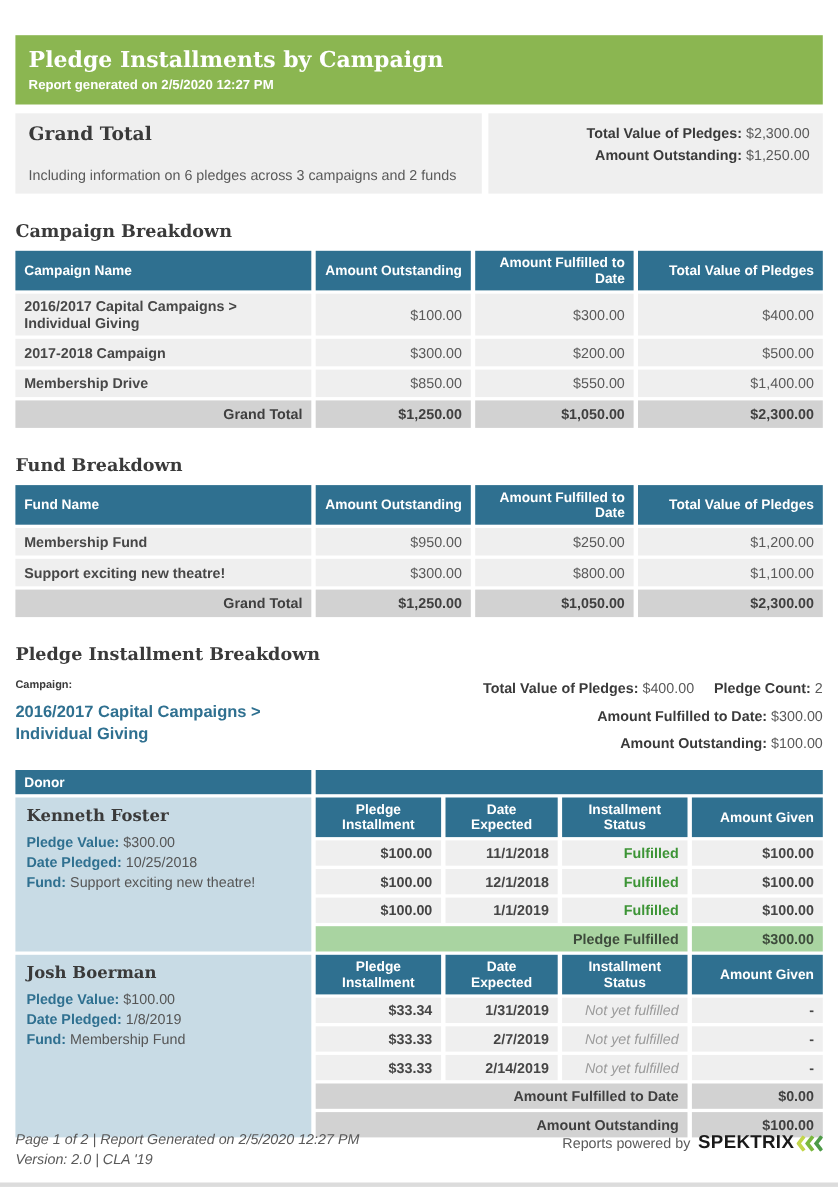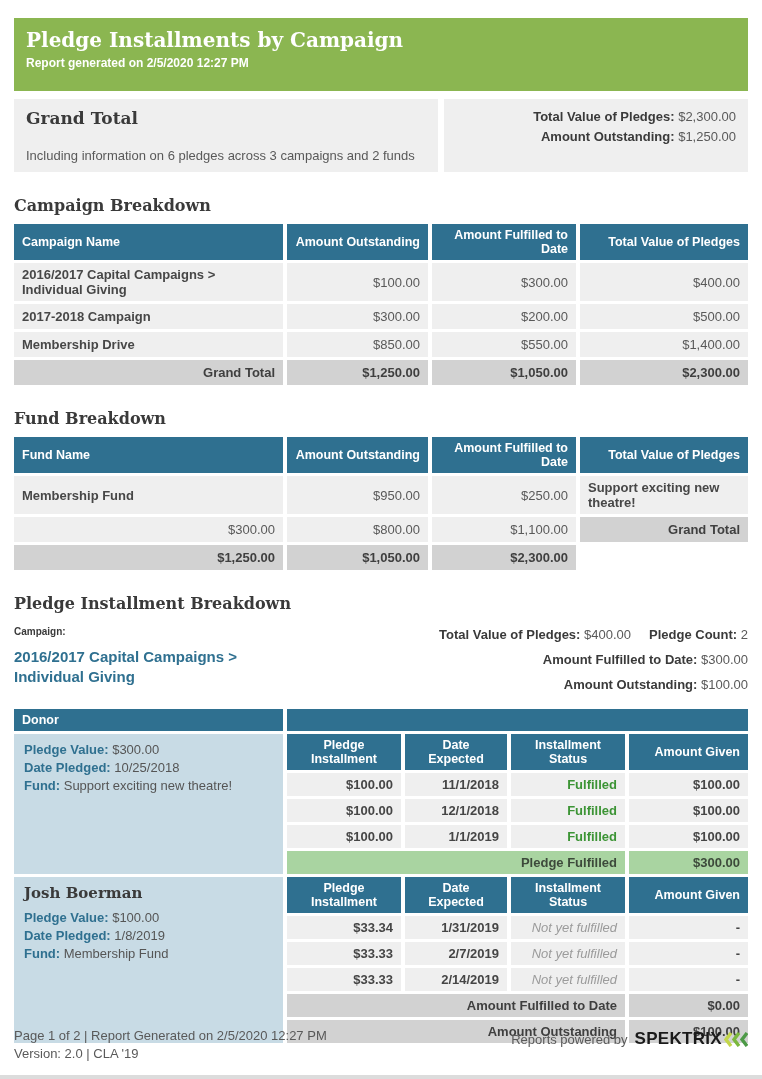--- a/index.html
+++ b/index.html
@@ -3,21 +3,21 @@
 <meta charset="utf-8">
 <style>
   html,body{margin:0;padding:0;}
   body{
     width:762px;height:1079px;position:relative;overflow:hidden;
     background:#ffffff;font-family:"Liberation Sans",sans-serif;
   }
   .content{position:absolute;left:14px;top:0;width:734px;}
 
   
-  .report-header{margin-top:18px;background:#8bb651;color:#fff;padding:10px 12px 21px;box-sizing:border-box;}
+  .report-header{margin-top:32px;background:#8bb651;color:#fff;padding:10px 12px 11px;box-sizing:border-box;}
   .report-title{font-family:"DejaVu Serif",serif;font-weight:bold;font-size:20px;line-height:24px;}
   .report-subtitle{font-weight:bold;font-size:12px;margin-top:4px;}
 
   
   .gt-row{display:flex;gap:6px;margin-top:8px;}
   .gt-left{background:#efefef;width:424px;box-sizing:border-box;padding:9px 12px;}
   .gt-title{margin:0;font-family:"DejaVu Serif",serif;font-weight:bold;font-size:17px;color:#3a3a3a;line-height:21px;}
   .gt-desc{font-size:13px;color:#595959;margin-top:19px;}
   .gt-right{background:#efefef;flex:1;box-sizing:border-box;padding:8px 12px;text-align:right;font-size:13px;}
   .stat-line{line-height:20px;white-space:nowrap;}
@@ -60,21 +60,21 @@
   .inst-h.right{justify-content:flex-end;text-align:right;}
   .inst-c{background:#efefef;font-size:13px;font-weight:bold;color:#454545;padding:4px 8px;box-sizing:border-box;min-height:22px;display:flex;align-items:center;justify-content:flex-end;text-align:right;}
   .status-ful{color:#3c9435;}
   .status-not{color:#9b9b9b;font-style:italic;font-weight:normal;}
   .sum-green{background:#a9d4a1;color:#3d4a3b;}
   .sum-gray{background:#d2d2d2;color:#3f3f3f;}
   .sum-label{grid-column:1/4;}
 
   
   .footer{position:absolute;left:14px;top:1027px;width:734px;display:flex;justify-content:space-between;align-items:flex-start;font-size:13px;color:#595959;}
-  .footer-left div{line-height:18px;}
+  .footer-left div{line-height:18px;font-style:italic;}
   .powered{display:flex;align-items:center;gap:7px;margin-top:2px;}
   .spektrix-wrap{display:flex;align-items:center;gap:2px;}
   .spektrix{font-weight:bold;font-size:17px;color:#1a1a1a;letter-spacing:0.3px;}
   .bottom-edge{position:absolute;left:0;bottom:0;width:762px;height:4px;background:#dcdcdc;}
 </style>
 </head>
 <body>
 
 <div class="content">
 
@@ -120,20 +120,21 @@
 
   <h2 class="section-title">Fund Breakdown</h2>
   <div class="grid4" id="fund-table">
       <div class="hcell">Fund Name</div>
       <div class="hcell hnum">Amount Outstanding</div>
       <div class="hcell hnum">Amount Fulfilled to Date</div>
       <div class="hcell hnum">Total Value of Pledges</div>
       <div class="cell name">Membership Fund</div>
       <div class="cell num">$950.00</div>
       <div class="cell num">$250.00</div>
+      <div class="cell num">$1,200.00</div>
       <div class="cell name">Support exciting new theatre!</div>
       <div class="cell num">$300.00</div>
       <div class="cell num">$800.00</div>
       <div class="cell num">$1,100.00</div>
       <div class="cell num total">Grand Total</div>
       <div class="cell num total">$1,250.00</div>
       <div class="cell num total">$1,050.00</div>
       <div class="cell num total">$2,300.00</div>
     </div>
 
@@ -152,20 +153,21 @@
   </div>
 
   <div class="donor-bar">
     <div class="donor-bar-left">Donor</div>
     <div class="donor-bar-right"></div>
   </div>
 
   <div id="donor-sections">
       <div class="donor-section">
         <div class="donor-info">
+          <div class="donor-name">Kenneth Foster</div>
           <div class="donor-detail"><span class="lbl">Pledge Value: </span><span class="val">$300.00</span></div>
           <div class="donor-detail"><span class="lbl">Date Pledged: </span><span class="val">10/25/2018</span></div>
           <div class="donor-detail"><span class="lbl">Fund: </span><span class="val">Support exciting new theatre!</span></div>
         </div>
         <div class="inst-grid">
           <div class="inst-h">Pledge Installment</div>
           <div class="inst-h">Date Expected</div>
           <div class="inst-h">Installment Status</div>
           <div class="inst-h right">Amount Given</div>
           <div class="inst-c">$100.00</div>

